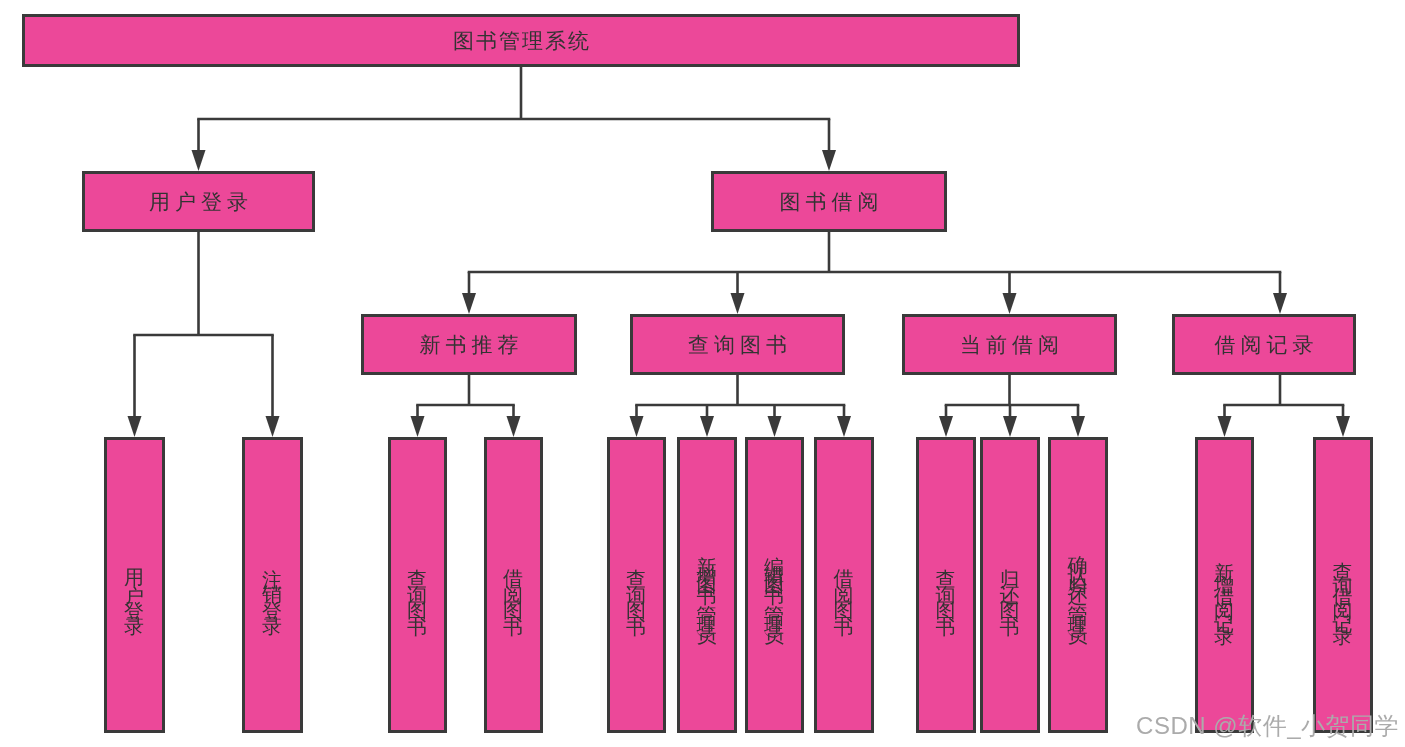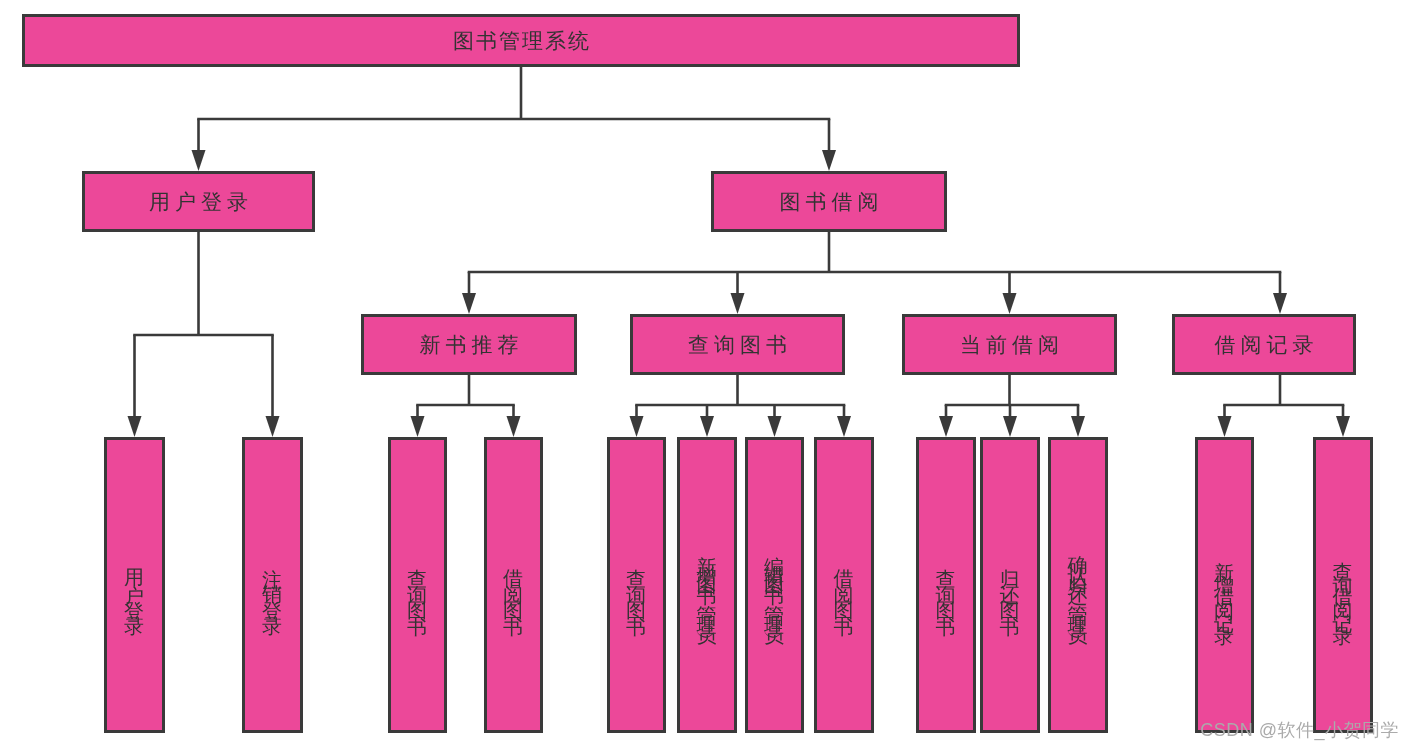--- a/index.html
+++ b/index.html
@@ -16,21 +16,21 @@
   }
   .h-label{font-size:21px;letter-spacing:5px;text-indent:5px;white-space:nowrap;}
   .root .h-label{letter-spacing:2px;text-indent:2px;}
   .leaf .v-label{
     writing-mode:vertical-rl;text-orientation:mixed;
     font-size:20px;line-height:1;letter-spacing:16px;
   }
   .leaf.mid .v-label{letter-spacing:13px;}
   .leaf.long .v-label{letter-spacing:10px;}
   .watermark{
-    position:absolute;right:6px;bottom:5px;font-size:18px;color:#ababab;
+    position:absolute;right:6px;bottom:5px;font-size:24px;color:#ababab;
     letter-spacing:0.5px;z-index:5;white-space:nowrap;
   }
 </style>
 </head>
 <body>
 
 <div class="canvas">
 
   <svg class="connectors" viewBox="0 0 1405 747" aria-hidden="true">
 

